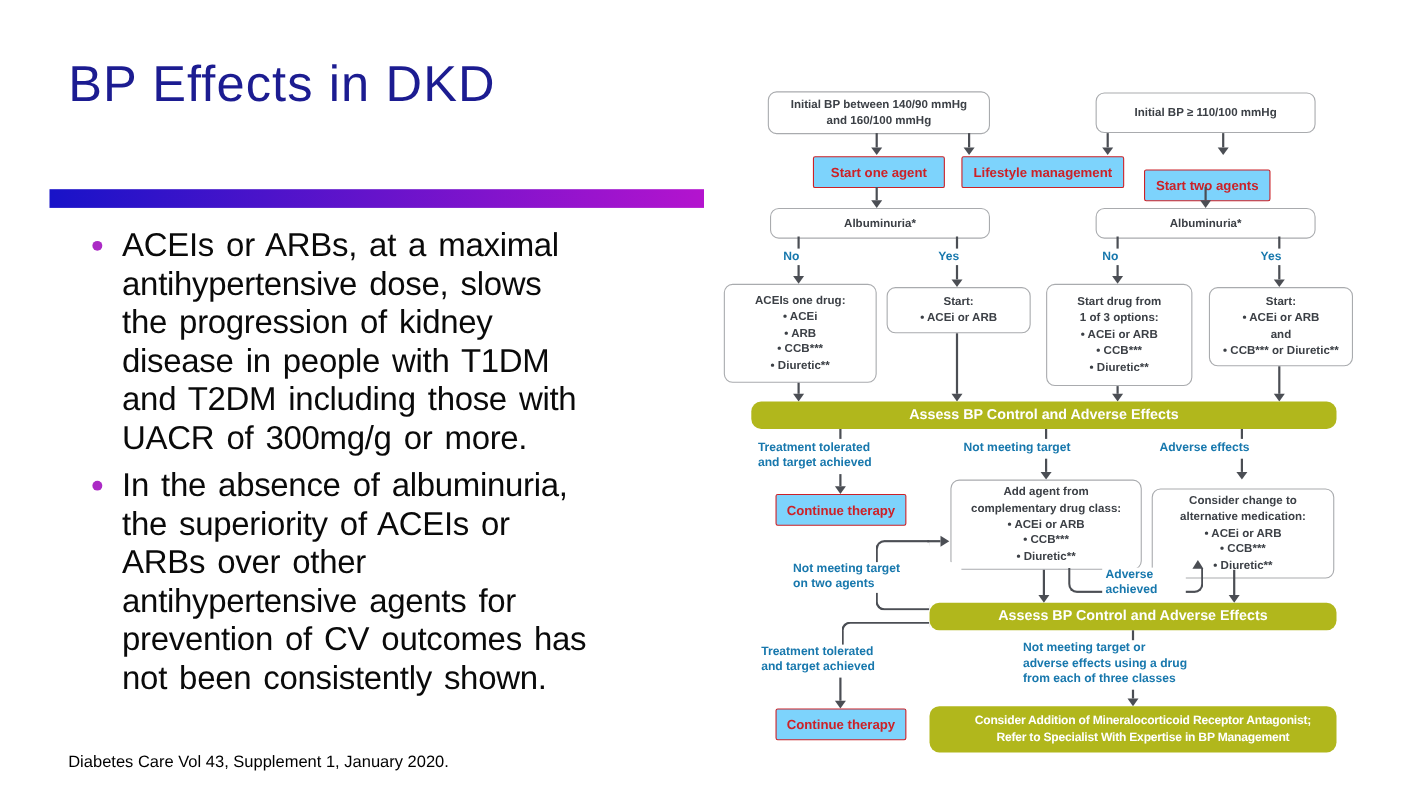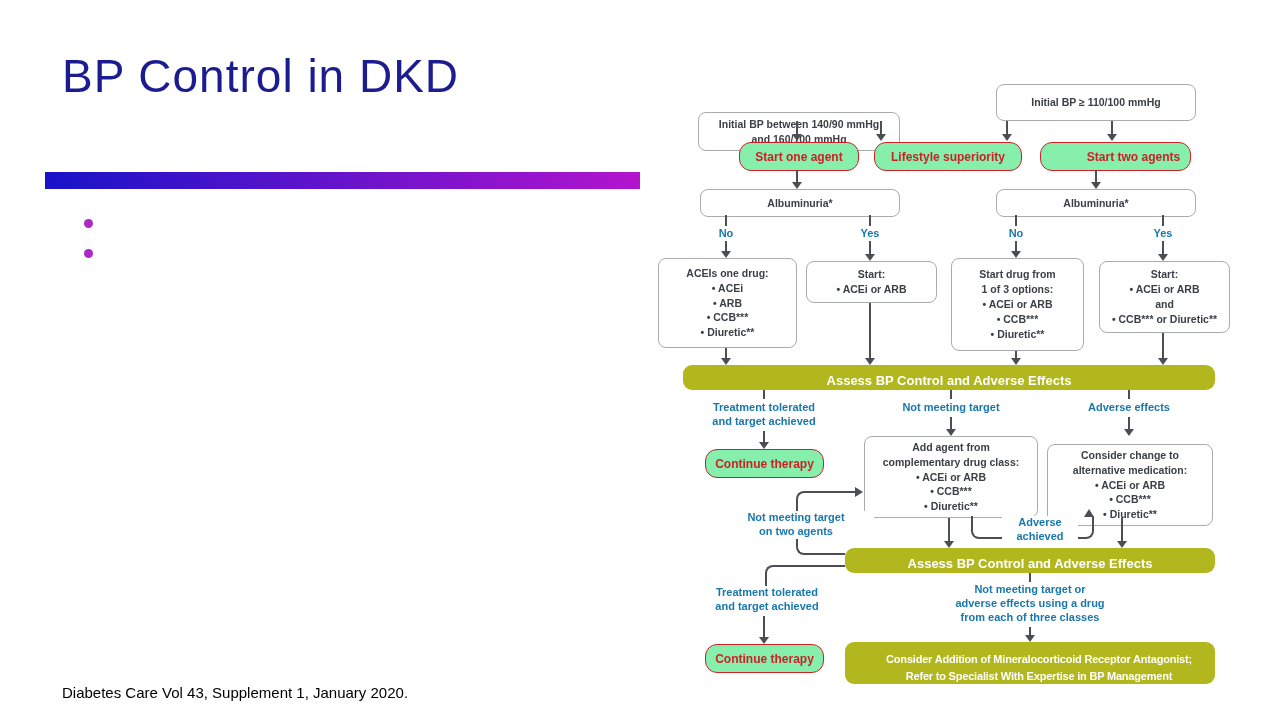--- a/index.html
+++ b/index.html
@@ -14,83 +14,95 @@
   .bullet{display:flex;margin-bottom:8px;}
   .dot{width:9px;height:9px;border-radius:50%;background:#ab2ac5;margin-top:13px;flex:none;}
   .btxt{margin-left:18px;font-size:30px;line-height:35px;color:#0a0a0a;white-space:pre;
         letter-spacing:-0.3px;word-spacing:3px;}
   .cite{left:62px;top:684px;font-size:15px;font-weight:400;color:#000;white-space:pre;}
 
   
   .b{border:1.5px solid #a9abae;border-radius:8px;background:#fff;color:#3c4046;
      display:flex;align-items:center;justify-content:center;}
   .b span{white-space:pre;text-align:center;font-size:10.5px;font-weight:600;line-height:1.42;}
-  .rb{border:1.5px solid #cc2127;border-radius:12px;background:#86efac;color:#cc2127;
+  .rb{border:1.5px solid #cc2127;border-radius:2px;background:#7dd3fc;color:#cc2127;
       display:flex;align-items:center;justify-content:center;}
   .rb span{white-space:pre;text-align:center;font-size:12px;font-weight:700;}
-  .ob{background:#b1b71c;border-radius:9px;color:#fff;display:flex;align-items:flex-end;justify-content:center;}
+  .ob{background:#b1b71c;border-radius:9px;color:#fff;display:flex;align-items:center;justify-content:center;}
   .ob span{white-space:pre;text-align:center;font-size:13px;font-weight:700;line-height:1.3;}
   .ob.mra span{font-size:11px;line-height:1.5;letter-spacing:-0.2px;margin-left:18px;}
-  .bl{color:#1878ad;font-weight:700;font-size:11px;line-height:1.25;text-align:center;white-space:pre;}
+  .bl{color:#1878ad;font-weight:700;font-size:11px;line-height:1.25;text-align:left;white-space:pre;}
   .av{width:0;border-left:2px solid #4b4e54;}
   .av::after{content:"";position:absolute;left:-6px;bottom:-7px;
              border-left:5px solid transparent;border-right:5px solid transparent;
              border-top:7px solid #4b4e54;}
   .tick{width:0;border-left:2px solid #4b4e54;}
   .ar{width:0;height:0;border-top:5px solid transparent;border-bottom:5px solid transparent;
       border-left:8px solid #4b4e54;}
   .au{width:0;height:0;border-left:5px solid transparent;border-right:5px solid transparent;
       border-bottom:8px solid #4b4e54;}
   .line{background:#4b4e54;}
   .el1{border-left:2px solid #4b4e54;border-top:2px solid #4b4e54;border-bottom:2px solid #4b4e54;
        border-radius:8px 0 0 8px;}
   .el2{border-left:2px solid #4b4e54;border-top:2px solid #4b4e54;border-radius:8px 0 0 0;}
   .el3{border-left:2px solid #4b4e54;border-right:2px solid #4b4e54;border-bottom:2px solid #4b4e54;
        border-radius:0 0 8px 8px;}
   .whitebg{background:#fff;z-index:5;padding:0 3px;}
 </style>
 </head>
 <body>
 
-<div class="abs title">BP Control in DKD</div>
+<div class="abs title">BP Effects in DKD</div>
 <div class="abs grad"></div>
 
 <div class="abs bullets">
   <div class="bullet">
     <div class="dot"></div>
+    <div class="btxt">ACEIs or ARBs, at a maximal
+antihypertensive dose, slows
+the progression of kidney
+disease in people with T1DM
+and T2DM including those with
+UACR of 300mg/g or more.</div>
   </div>
   <div class="bullet">
     <div class="dot"></div>
+    <div class="btxt">In the absence of albuminuria,
+the superiority of ACEIs or
+ARBs over other
+antihypertensive agents for
+prevention of CV outcomes has
+not been consistently shown.</div>
   </div>
 </div>
 
 <div class="abs cite">Diabetes Care Vol 43, Supplement 1, January 2020.</div>
 
 <div>
 
-  <div class="abs b" style="left:698px;top:83px;width:200px;height:37px;margin-top:29px;">
+  <div class="abs b" style="left:698px;top:83px;width:200px;height:37px;">
       <span>Initial BP between 140/90 mmHg
 and 160/100 mmHg</span>
     </div>
   <div class="abs b" style="left:996px;top:84px;width:198px;height:35px;">
       <span>Initial BP ≥ 110/100 mmHg</span>
     </div>
 
   <div class="abs av" style="left:796px;top:121px;height:13px;"></div>
   <div class="abs av" style="left:880px;top:121px;height:13px;"></div>
   <div class="abs av" style="left:1006px;top:121px;height:13px;"></div>
   <div class="abs av" style="left:1111px;top:121px;height:13px;"></div>
 
   <div class="abs rb" style="left:739px;top:142px;width:118px;height:27px;">
       <span>Start one agent</span>
     </div>
   <div class="abs rb" style="left:874px;top:142px;width:146px;height:27px;">
-      <span>Lifestyle superiority</span>
-    </div>
-  <div class="abs rb" style="left:1040px;top:142px;width:113px;height:27px;padding-left:36px;">
+      <span>Lifestyle management</span>
+    </div>
+  <div class="abs rb" style="left:1040px;top:154px;width:113px;height:27px;">
       <span>Start two agents</span>
     </div>
 
   <div class="abs av" style="left:796px;top:170px;height:12px;"></div>
   <div class="abs av" style="left:1095px;top:170px;height:12px;"></div>
 
   <div class="abs b" style="left:700px;top:189px;width:198px;height:26px;">
       <span>Albuminuria*</span>
     </div>
   <div class="abs b" style="left:996px;top:189px;width:198px;height:26px;">

